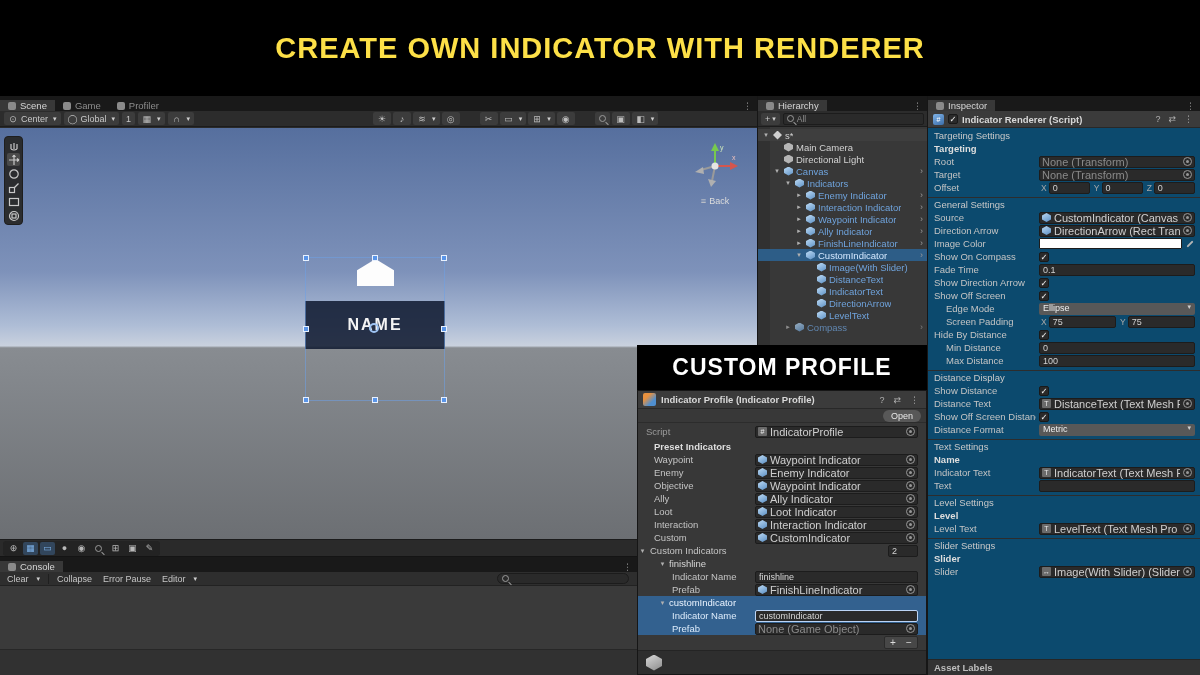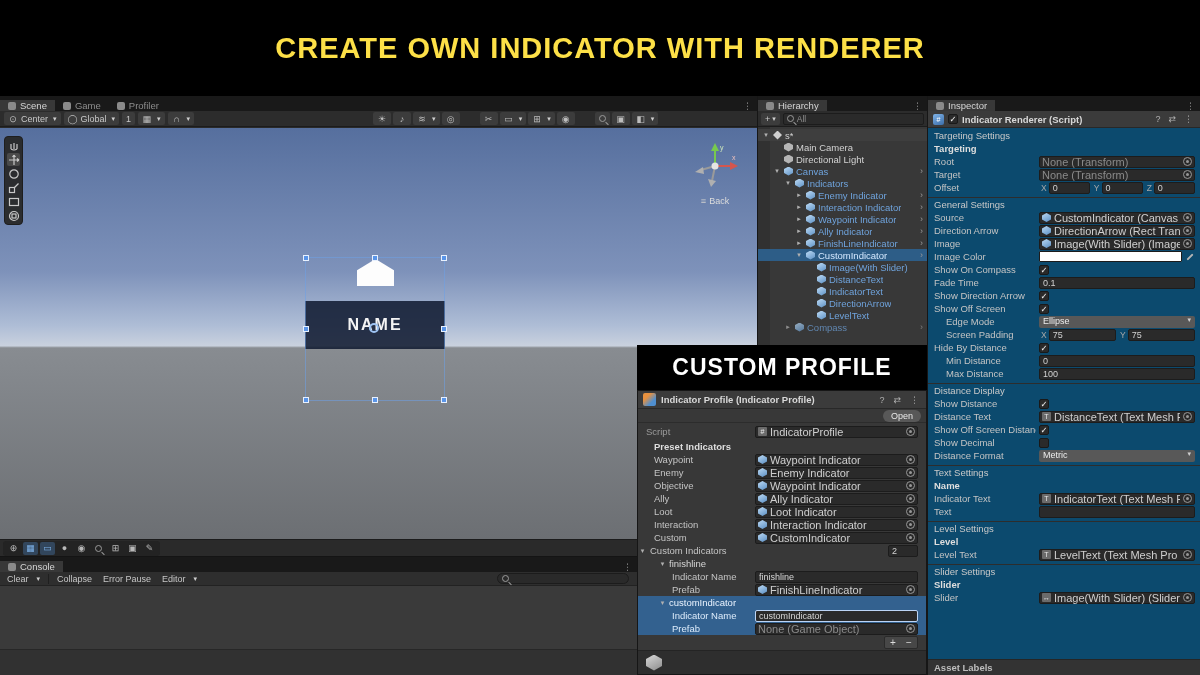--- a/index.html
+++ b/index.html
@@ -599,28 +599,20 @@
       </div>
       <div class="irow">
         <span class="ilabel">Direction Arrow</span>
         <span class="objfield">
           <span class="cube"></span>
           <span class="objtxt">DirectionArrow (Rect Transform)</span>
           <span class="picker"></span>
         </span>
       </div>
       <div class="irow">
-        <span class="ilabel">Image</span>
-        <span class="objfield">
-          <span class="cube"></span>
-          <span class="objtxt">Image(With Slider) (Image)</span>
-          <span class="picker"></span>
-        </span>
-      </div>
-      <div class="irow">
         <span class="ilabel">Image Color</span>
         <span class="ival">
           <span class="swatch"></span>
           <span class="eyedrop"></span>
         </span>
       </div>
       <div class="irow">
         <span class="ilabel">Show On Compass</span>
         <span class="cb">
             <span>✓</span>
@@ -687,26 +679,20 @@
         <span class="objfield">
           <span class="ticon">T</span>
           <span class="objtxt">DistanceText (Text Mesh Pro UGUI)</span>
           <span class="picker"></span>
         </span>
       </div>
       <div class="irow">
         <span class="ilabel">Show Off Screen Distance</span>
         <span class="cb">
             <span>✓</span>
-          </span>
-      </div>
-      <div class="irow">
-        <span class="ilabel">Show Decimal</span>
-        <span class="cb">
-            <span></span>
           </span>
       </div>
       <div class="irow">
         <span class="ilabel">Distance Format</span>
         <span class="dd">
           <span>Metric</span>
           <span class="caret">▾</span>
         </span>
       </div>
 

